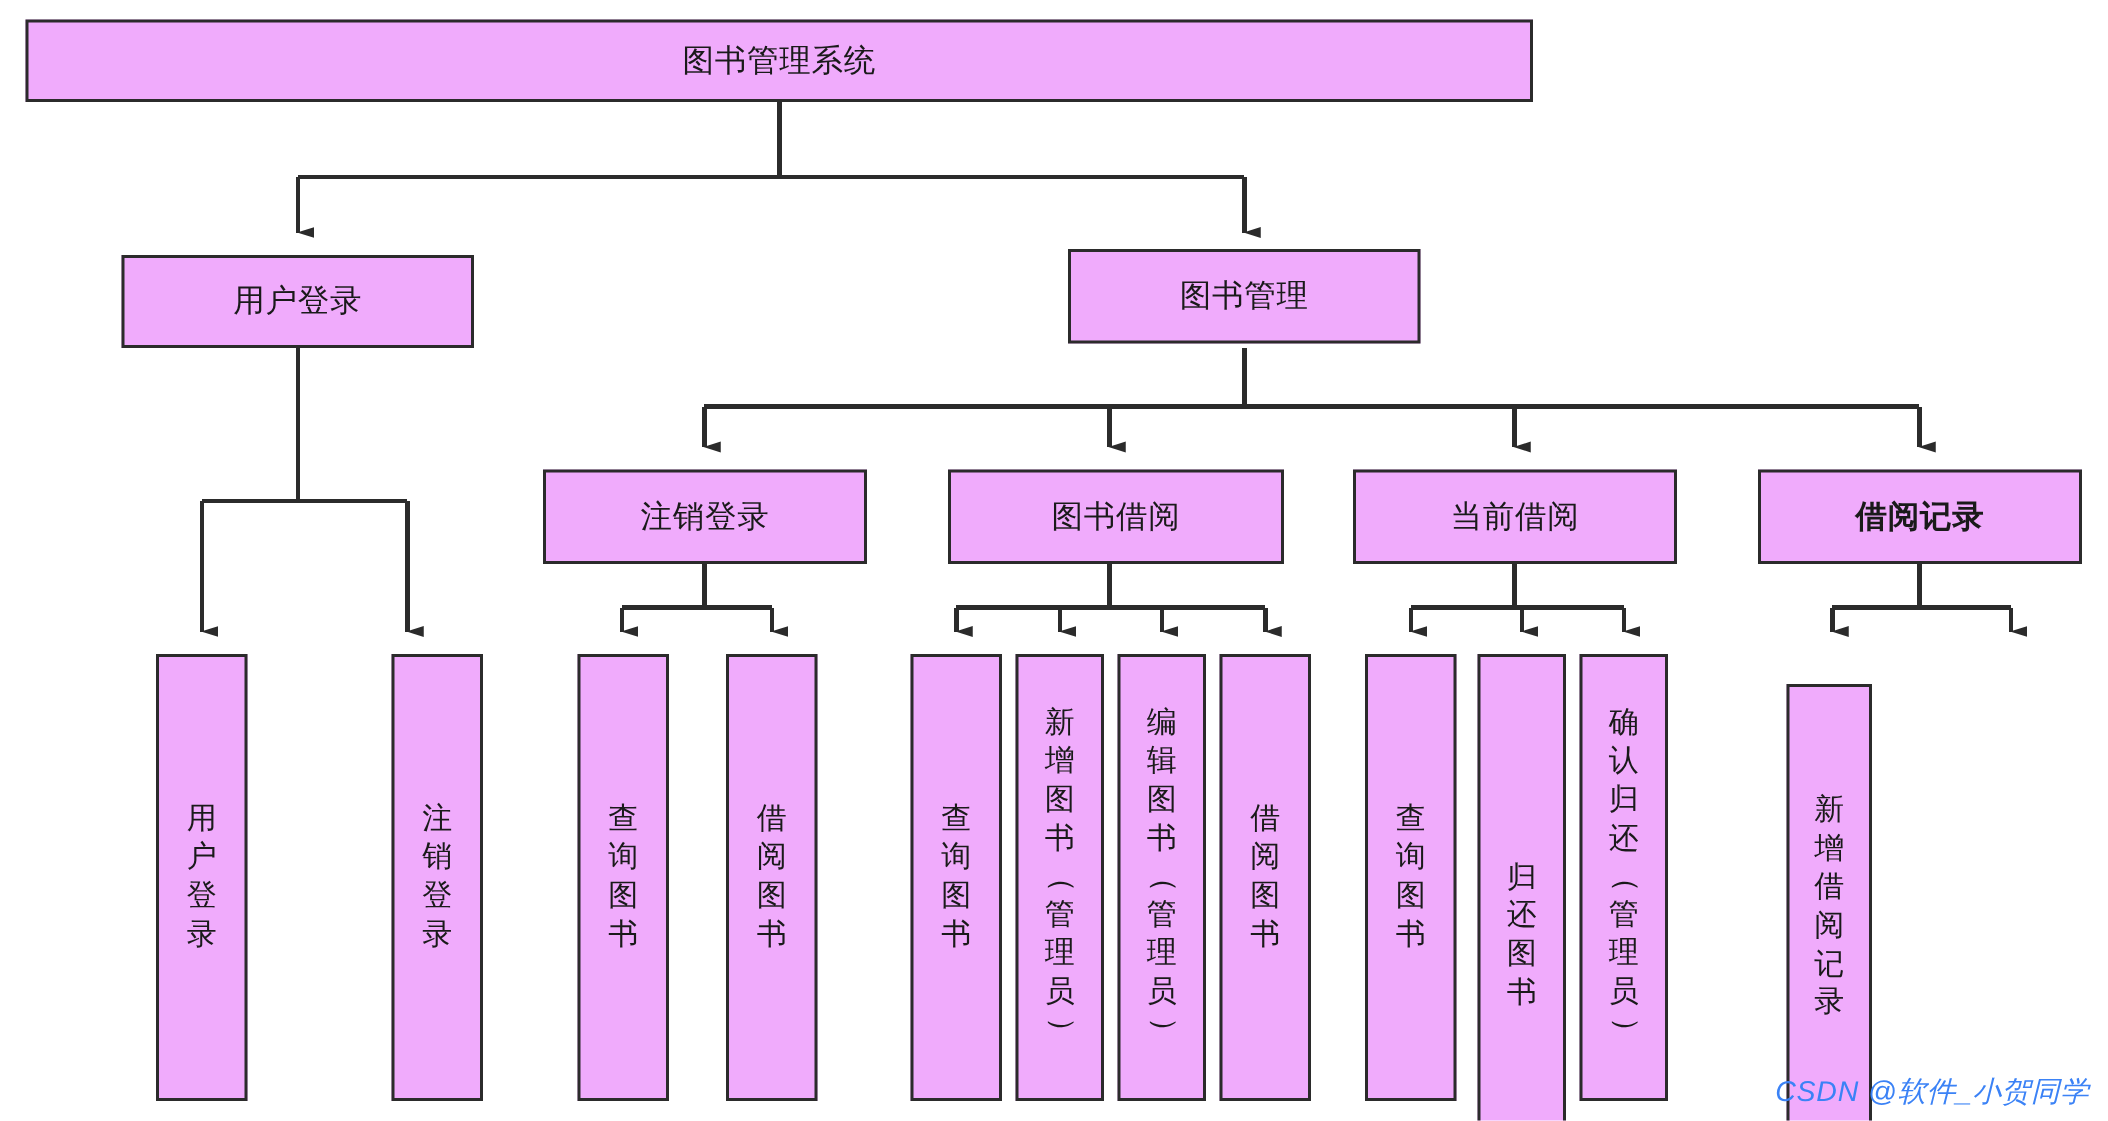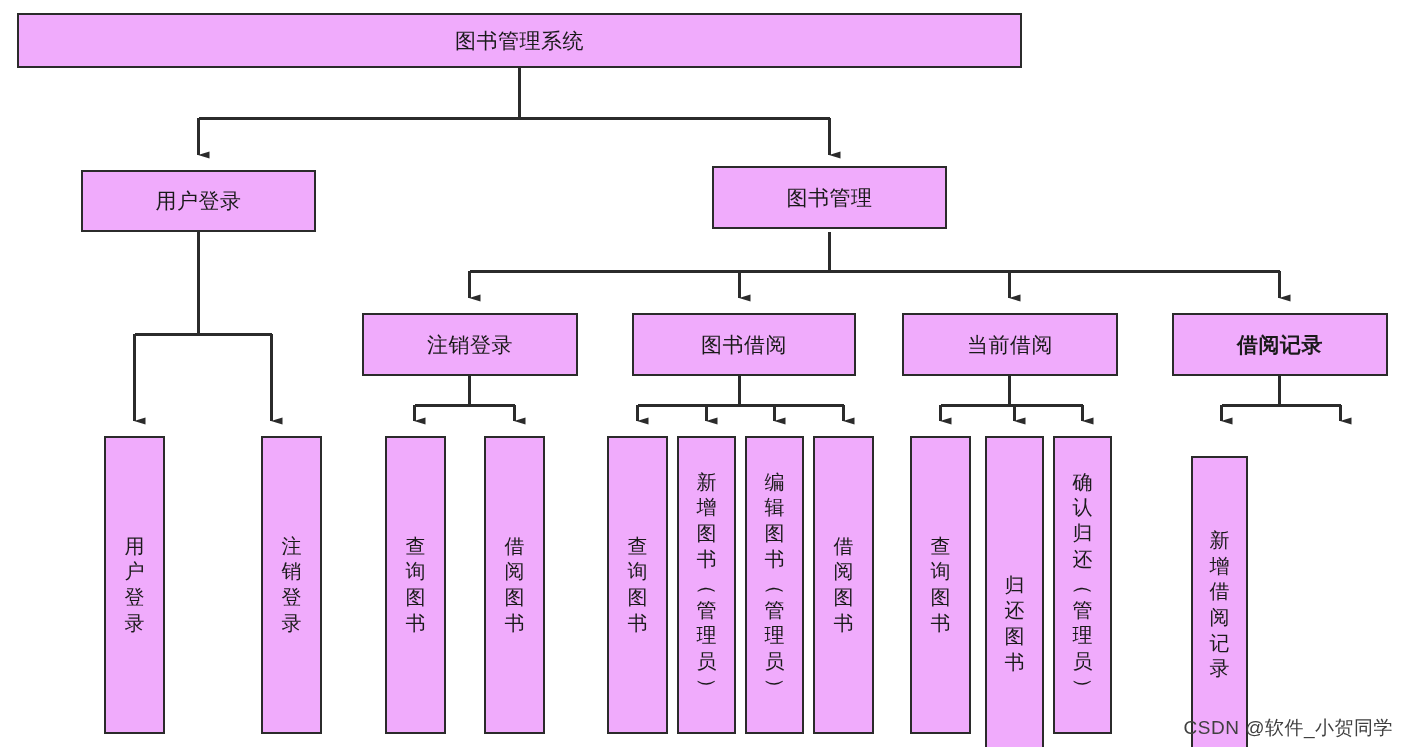--- a/index.html
+++ b/index.html
@@ -61,24 +61,25 @@
   }
   .paren {
     display: inline-block;
     transform: rotate(90deg);
   }
   .watermark {
     position: absolute;
     right: 12px;
     bottom: 6px;
     font-size: 19px;
-    color: #404040;
+    color: #3b82f6;
     letter-spacing: 0.5px;
     white-space: nowrap;
     pointer-events: none;
+    font-style: italic;
   }
 </style>
 </head>
 <body>
 
 <div id="diagram-root">
 
   <svg class="layer" viewBox="0 0 1405 747">
     <defs>
       <marker id="arrowhead" markerWidth="10" markerHeight="12" refX="4.2" refY="11" orient="auto" markerUnits="userSpaceOnUse">

